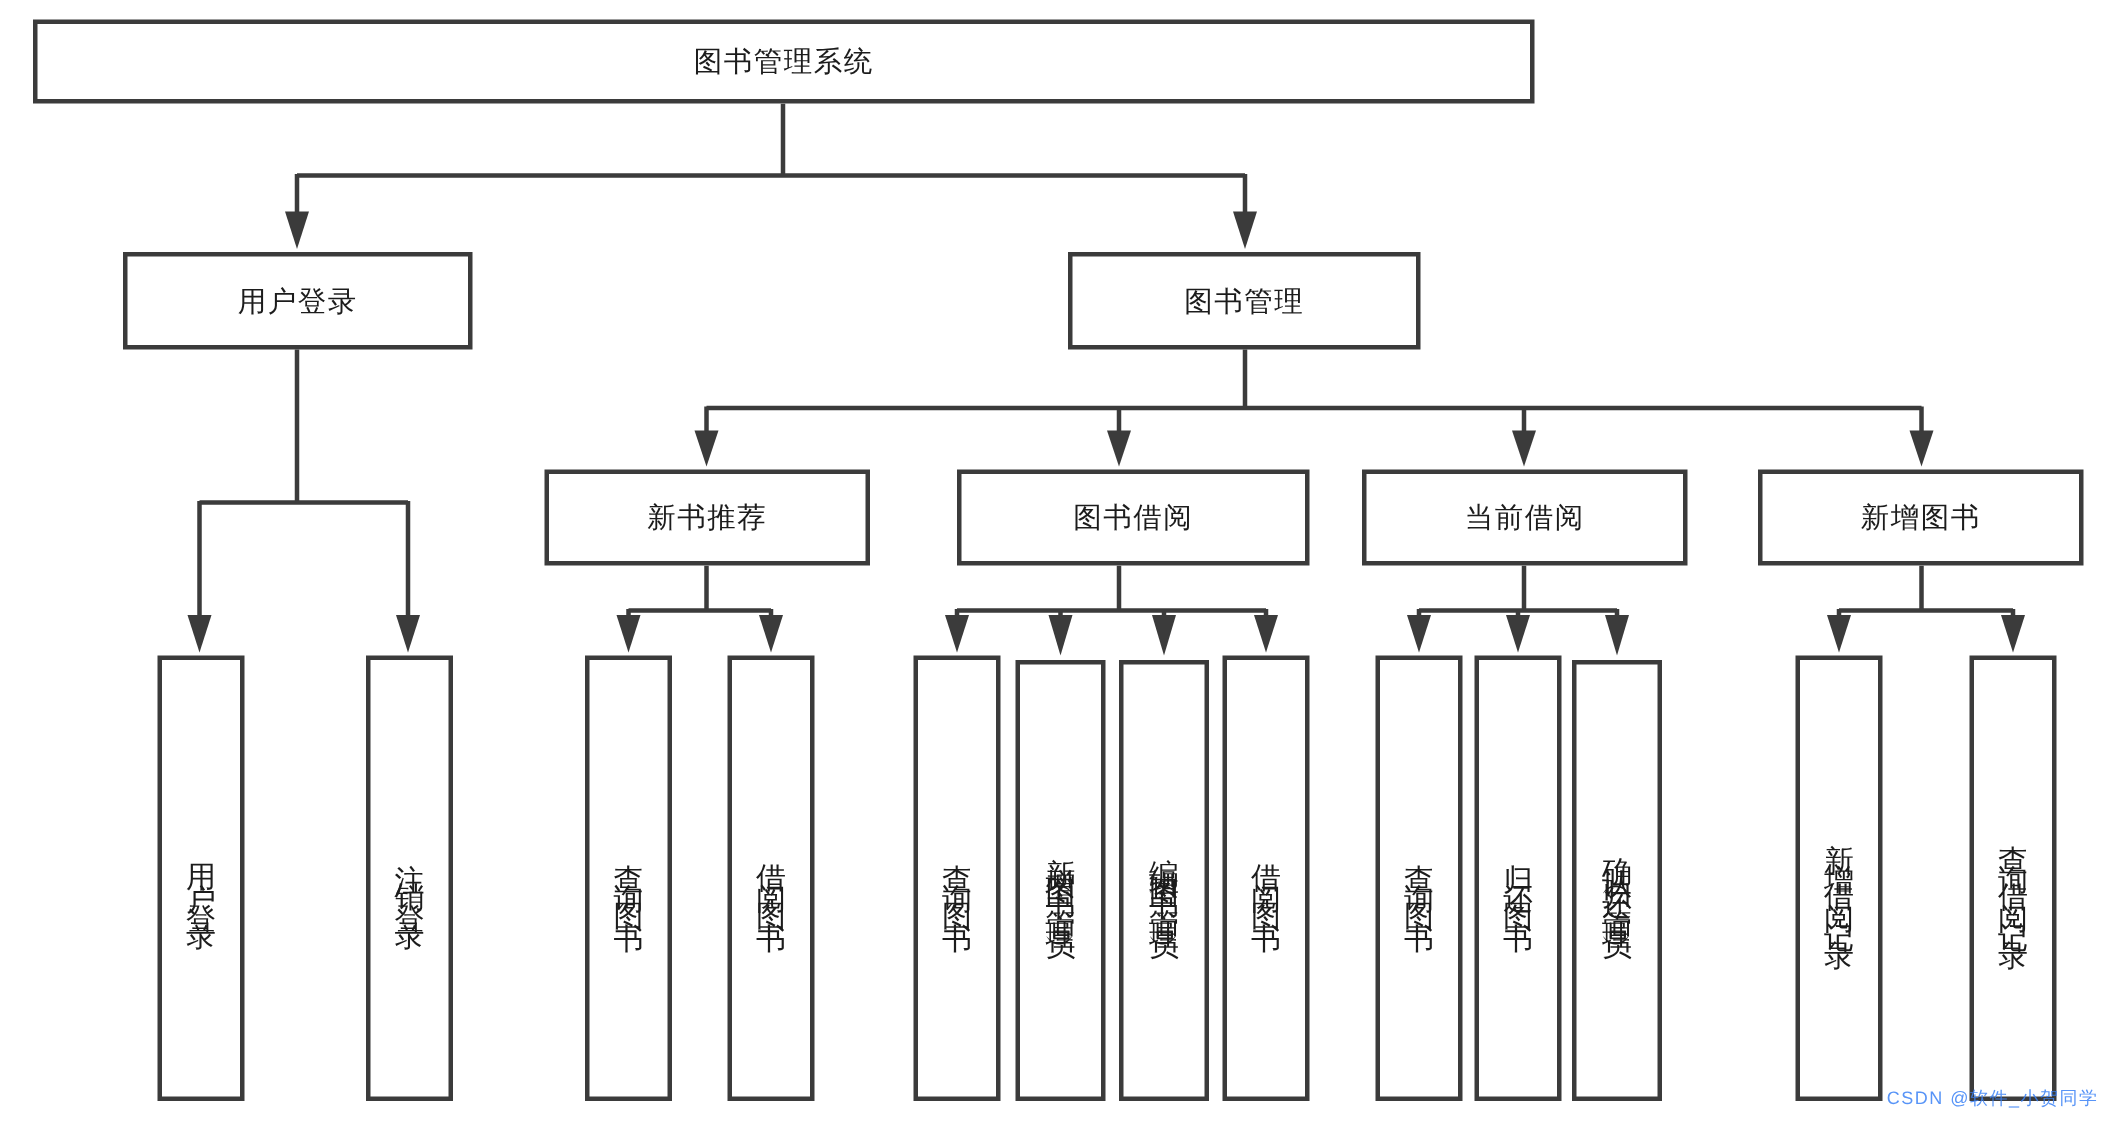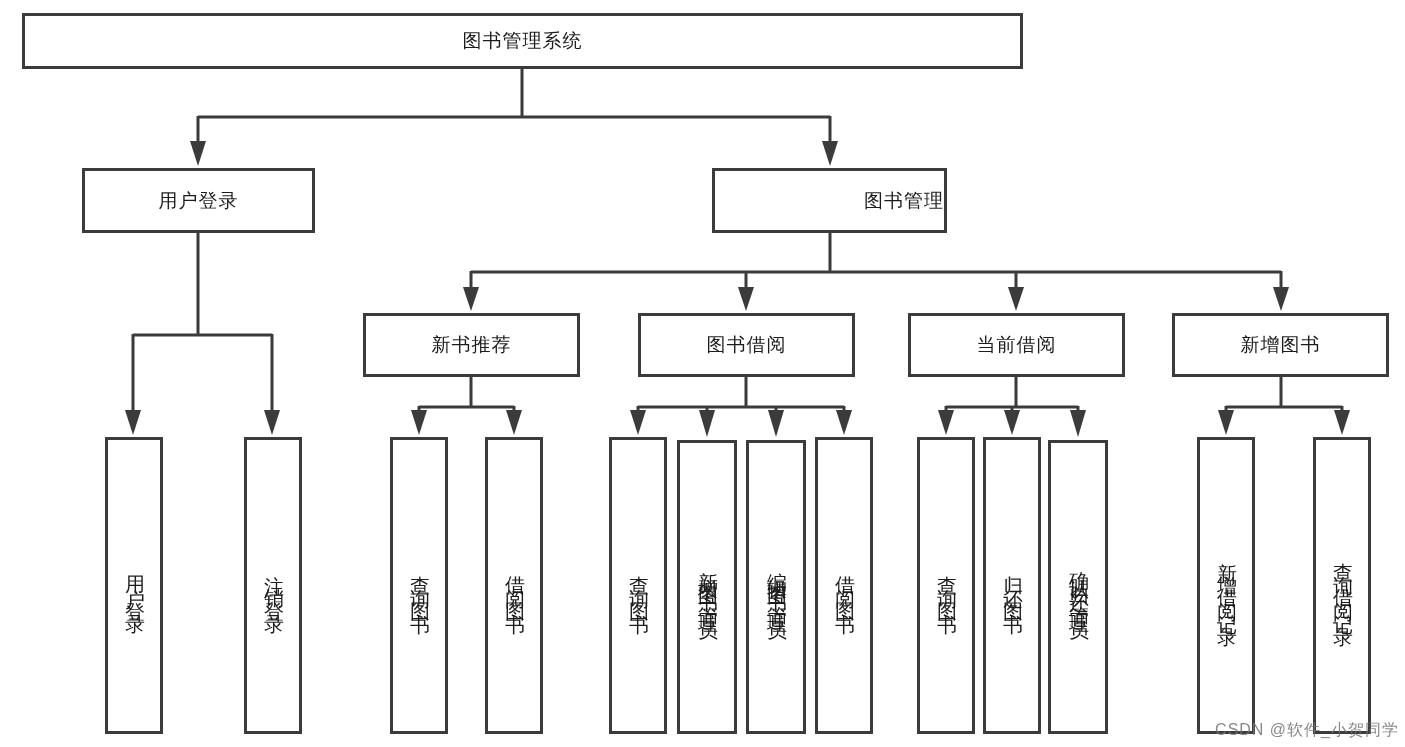--- a/index.html
+++ b/index.html
@@ -18,38 +18,37 @@
     width: 1405px; height: 747px;
   }
   .box {
     position: absolute;
     border: 3px solid #3b3b3b;
     background: #ffffff;
     display: flex;
     align-items: center;
     justify-content: center;
     color: #1c1c1c;
-    font-family: Liberation Mono, monospace;
   }
   .hbox { font-size: 19px; letter-spacing: 1px; }
   .hbox.root { font-size: 19px; }
   .vbox span {
     writing-mode: vertical-rl;
     text-orientation: mixed;
     font-size: 20px;
     letter-spacing: 13px;
     color: #1c1c1c;
   }
   .vbox.long span { letter-spacing: 7px; }
   .watermark {
     position: absolute;
     right: 6px;
     bottom: 6px;
-    font-size: 16px;
-    color: #737373;
+    font-size: 12px;
+    color: #3b82f6;
     opacity: 0.85;
     letter-spacing: 1px;
     white-space: nowrap;
   }
 </style>
 </head>
 <body>
 
 <div class="canvas">
 
@@ -97,28 +96,28 @@
     </g>
   </svg>
 
   <div class="box hbox root" style="left:22px; top:13px; width:1001px; height:56px;">
     <span>图书管理系统</span>
   </div>
 
   <div class="box hbox" style="left:82px; top:168px; width:233px; height:65px;">
     <span>用户登录</span>
   </div>
-  <div class="box hbox" style="left:712px; top:168px; width:235px; height:65px;justify-content:flex-end;">
+  <div class="box hbox" style="left:712px; top:168px; width:235px; height:65px;">
     <span>图书管理</span>
   </div>
 
   <div class="box hbox" style="left:363px; top:313px; width:217px; height:64px;justify-content:center;">
     <span>新书推荐</span>
   </div>
-  <div class="box hbox" style="left:638px; top:313px; width:217px; height:64px;">
+  <div class="box hbox" style="left:638px; top:313px; width:235px; height:64px;">
     <span>图书借阅</span>
   </div>
   <div class="box hbox" style="left:908px; top:313px; width:217px; height:64px;align-items:center;">
     <span>当前借阅</span>
   </div>
   <div class="box hbox" style="left:1172px; top:313px; width:217px; height:64px;">
     <span>新增图书</span>
   </div>
 
   <div class="box vbox" style="left:105px; top:437px; width:58px; height:297px;">

